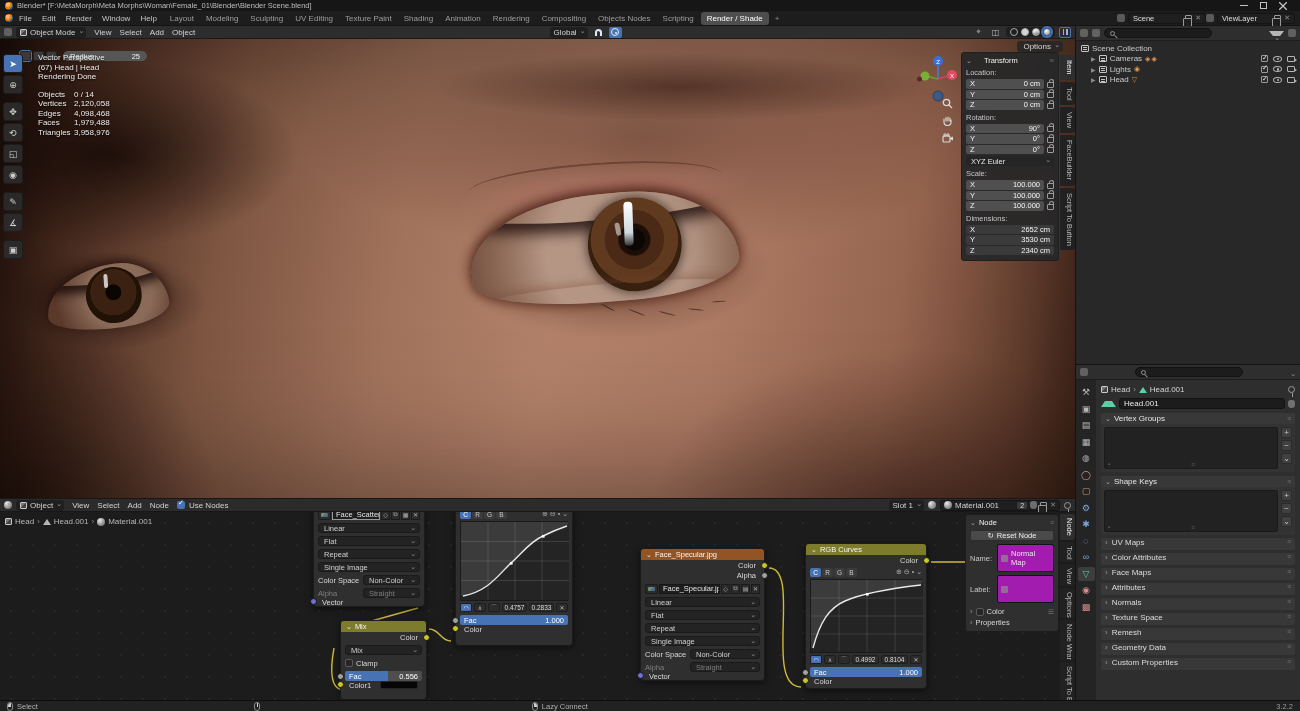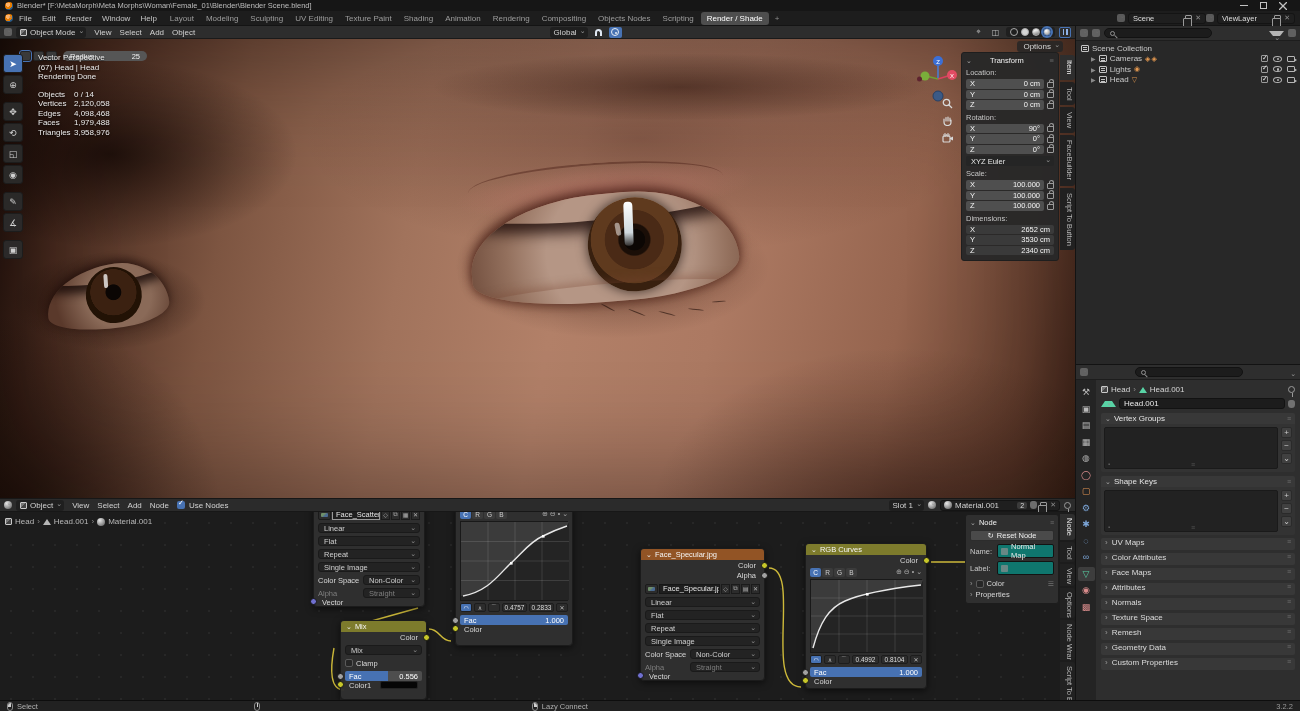--- a/index.html
+++ b/index.html
@@ -93,21 +93,21 @@
   .stats{margin-top:8px;display:grid;grid-template-columns:36px auto;line-height:9.5px}
 
   
   .options-btn{position:absolute;right:12px;top:2px;background:rgba(38,38,38,.85);border-radius:3px;padding:1px 12px 1px 6px;color:#d6d6d6;font-size:8px}
   .options-btn::after{content:"⌄";position:absolute;right:3px;top:0;font-size:7px;color:#999}
   .nav-gizmo{position:absolute;left:917px;top:13px}
   .nav-btn{position:absolute;left:941px;width:13px;height:13px;display:flex;align-items:center;justify-content:center}
 
   
   .tpanel{position:absolute;left:961px;top:13px;width:98px;background:rgba(40,40,40,.97);border:1px solid #1e1e1e;border-radius:3px;padding:3px 4px 4px;font-size:7.5px;color:#d8d8d8}
-  .tp-title{display:flex;align-items:center;gap:18px;color:#f0f0f0;margin-bottom:2px}
+  .tp-title{display:flex;align-items:center;gap:12px;color:#f0f0f0;margin-bottom:2px}
   .tp-title::before{content:"⌄";color:#aaa;font-size:7px}
   .tp-grip{margin-left:auto;color:#666}
   .tp-label{margin:3px 0 2px;color:#c6c6c6}
   .tp-row{display:flex;align-items:center;gap:3px;margin-bottom:1px}
   .tp-field{flex:1;height:9.5px;background:#4f4f4f;border-radius:2px;display:flex;align-items:center;padding:0 4px;color:#f4f4f4}
   .tp-field .axis{width:9px}
   .tp-field .val{margin-left:auto}
   .tp-field.dim{background:#3a3a3a}
   .lock{width:7px;height:6px;border:1px solid #9a9a9a;border-radius:1px;position:relative;flex:none;margin-top:2px}
   .lock::before{content:'';position:absolute;top:-4px;left:1px;width:3px;height:3px;border:1px solid #9a9a9a;border-bottom:none;border-radius:3px 3px 0 0}
@@ -211,21 +211,21 @@
   .fac-row{height:10px;margin:3px 4px 0;border-radius:2px;background:#4772b3;display:flex;justify-content:space-between;align-items:center;padding:0 4px;color:#fff;position:relative}
   .fac-row.partial{background:linear-gradient(90deg,#4772b3 0 55.6%,#4e4e4e 55.6% 100%)}
   .cbx{width:8px;height:8px;border:1px solid #5a5a5a;background:#262626;border-radius:2px}
   .swatch{width:38px;height:8px;background:#060606;border:1px solid #242424;border-radius:2px;margin-left:auto}
   .nsb{position:absolute;left:965px;top:2px;width:94px;background:#2f2f2f;border:1px solid #1c1c1c;border-radius:3px;padding:3px 4px;font-size:7.5px;color:#dcdcdc}
   .nsb-head{display:flex;align-items:center;gap:3px;color:#f0f0f0}
   .nsb-head::before{content:"⌄";font-size:7px;color:#aaa}
   .btn{height:11px;background:#4a4a4a;border:1px solid #2c2c2c;border-radius:2px;display:flex;align-items:center;justify-content:center;gap:3px;color:#eee;margin:3px 0}
   .fld-row{display:flex;align-items:center;gap:3px;margin:3px 0}
   .fld-row .lb{width:24px;color:#c8c8c8}
-  .fld{flex:1;height:14px;background:#0f766e;border:1px solid #131313;border-radius:2px;display:flex;align-items:center;gap:3px;padding:0 3px;color:#e8e8e8}
+  .fld{flex:1;height:28px;background:#a21caf;border:1px solid #131313;border-radius:2px;display:flex;align-items:center;gap:3px;padding:0 3px;color:#e8e8e8}
   .node-ic{width:7px;height:7px;background:#8f8f8f;border-radius:1px;opacity:.7;flex:none}
   .nsb-sub{display:flex;align-items:center;gap:3px;height:11px;color:#d6d6d6}
   .nsb-sub::before{content:"›";color:#999}
   .sh-tabs{position:absolute;left:1060px;top:2px;width:15px;display:flex;flex-direction:column;gap:2px}
   .sh-tabs .vtab{padding:4px 1px}
   .st-h1{max-height:26px}.st-h2{max-height:20px}.st-h3{max-height:22px}.st-h4{max-height:30px}.st-h5{max-height:40px}.st-h6{max-height:44px}
 
   
   .statusbar{position:absolute;bottom:0;left:0;right:0;height:11px;background:#212121;border-top:1px solid #0d0d0d;display:flex;align-items:center;gap:4px;padding:0 7px;font-size:7.5px;color:#b0b0b0}
   .m{width:6px;height:9px;border:1px solid #8a8a8a;border-radius:3px;position:relative;flex:none}

